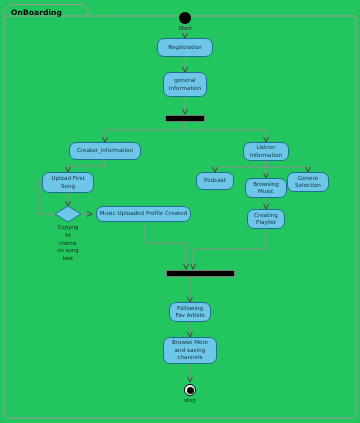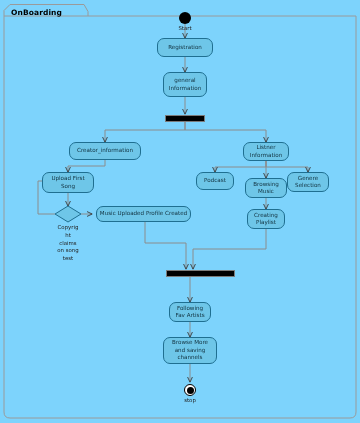--- a/index.html
+++ b/index.html
@@ -10,21 +10,21 @@
   body {
     width: 360px;
     height: 423px;
     font-family: "DejaVu Sans", sans-serif;
     overflow: hidden;
   }
   #canvas {
     position: relative;
     width: 360px;
     height: 423px;
-    background: #7dd3fc;
+    background: #22c55e;
   }
   #edges {
     position: absolute;
     left: 0;
     top: 0;
     width: 360px;
     height: 423px;
   }
   .frame-title {
     position: absolute;

